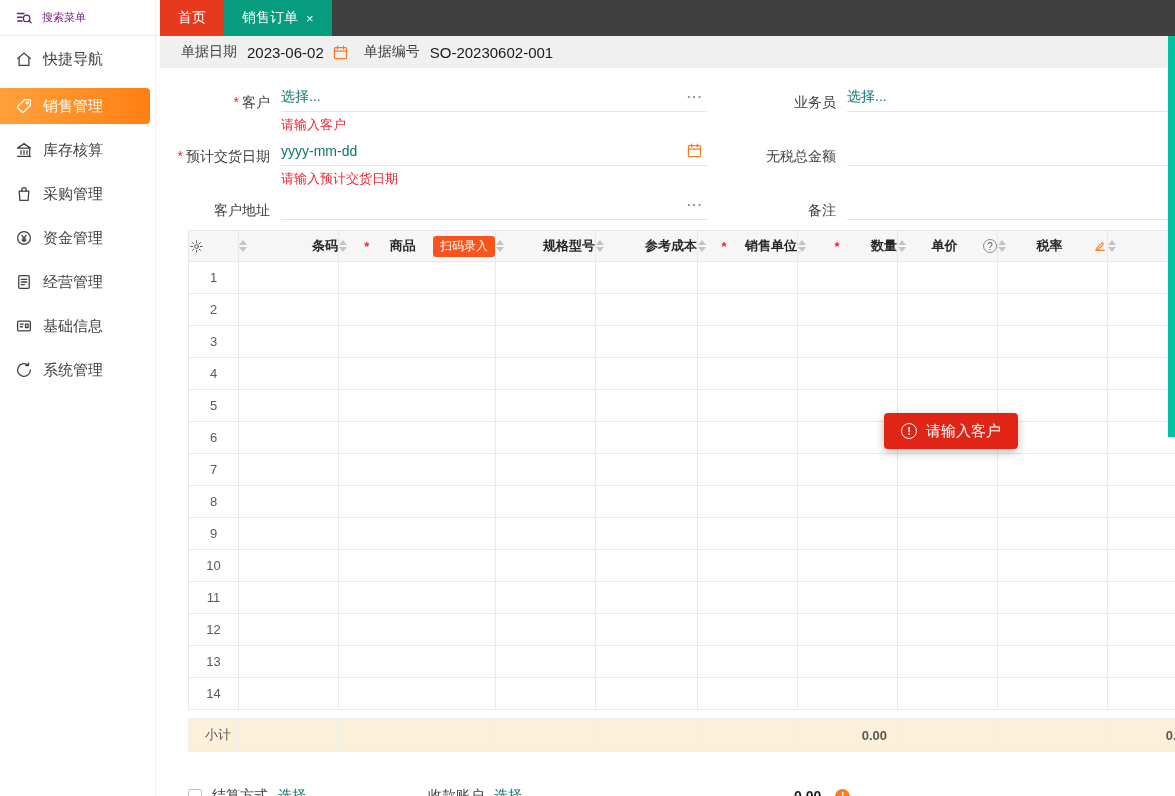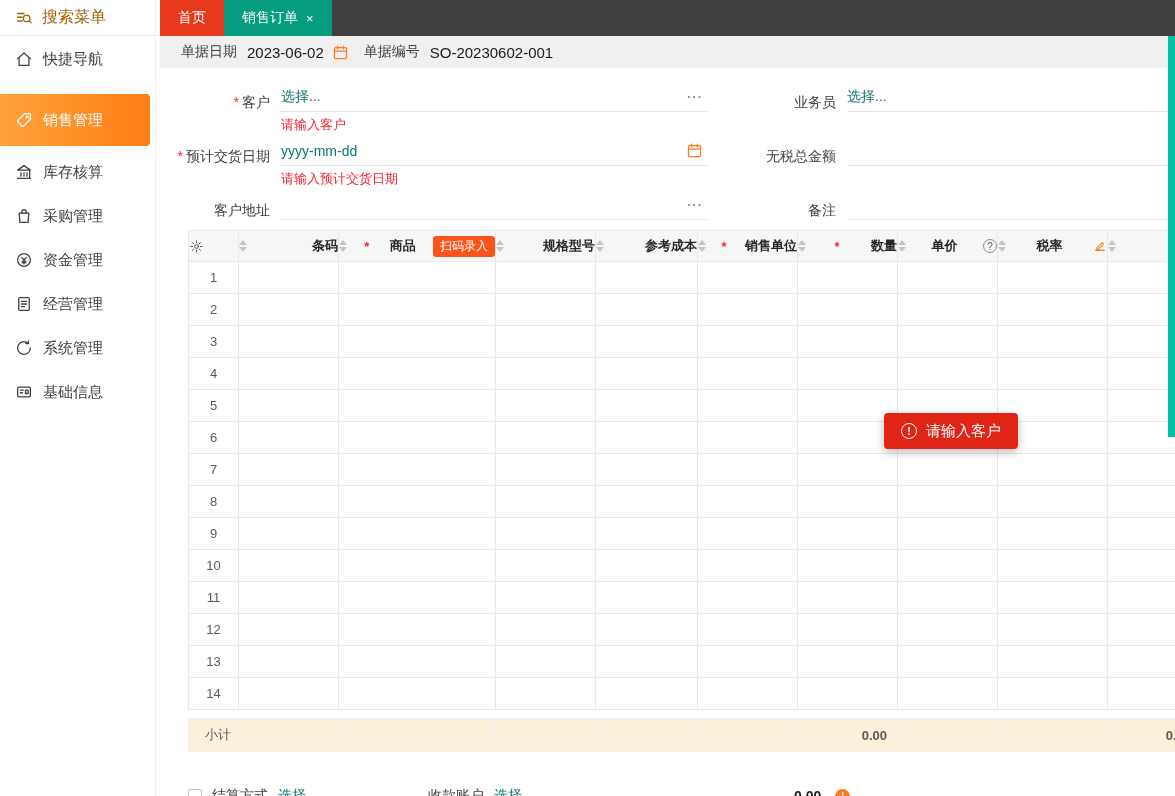--- a/index.html
+++ b/index.html
@@ -4,25 +4,25 @@
 <style>
 *{box-sizing:border-box;margin:0;padding:0}
 html,body{width:1175px;height:796px;overflow:hidden;background:#fff;
   font-family:"Liberation Sans","DejaVu Sans",sans-serif;font-size:14px;color:#333}
 .app{position:relative;width:1175px;height:796px;display:flex}
 
 
 .sidebar{width:160px;flex-shrink:0;background:#fff;position:relative;z-index:2}
 .sidebar::after{content:"";position:absolute;right:4px;top:0;bottom:0;width:1px;background:#f0f0f0}
 .side-search{height:36px;display:flex;align-items:center;gap:9px;padding-left:15px;
-  font-size:16px;color:#a16207;border-bottom:1px solid #ececec;cursor:pointer}
+  font-size:11px;color:#701a75;border-bottom:1px solid #ececec;cursor:pointer}
 .nav{list-style:none;padding-top:1px}
 .nav li{height:44px;display:flex;align-items:center;gap:10px;padding-left:15px;
   font-size:15px;color:#404040;cursor:pointer}
-.nav li.active{height:52px;margin:13px 10px 4px 0;border-radius:0 4px 4px 0;
+.nav li.active{height:36px;margin:7px 10px 4px 0;border-radius:0 4px 4px 0;
   background:linear-gradient(90deg,#ffa13c,#ff7f14);color:#fff}
 .ico{width:18px;height:18px;display:inline-flex;flex-shrink:0}
 .ico svg{width:100%;height:100%;fill:none;stroke:currentColor;stroke-width:1.7;
   stroke-linecap:round;stroke-linejoin:round}
 
 
 .main{flex:1;display:flex;flex-direction:column;position:relative;min-width:0;background:#fff}
 .tabbar{height:36px;background:#404040;display:flex;flex-shrink:0}
 .tab{display:flex;align-items:center;gap:8px;padding:0 18px;color:#fff;font-size:14px;cursor:pointer}
 .tab.home{background:#e6391e}
@@ -167,33 +167,33 @@
             <svg viewBox="0 0 24 24">
               <rect x="5" y="3.5" width="14" height="17" rx="1.5"></rect>
               <path d="M8.5 8.5h7M8.5 12h7M8.5 15.5h4"></path>
             </svg>
           </span>
           <span>经营管理</span>
         </li>
         <li>
           <span class="ico">
             <svg viewBox="0 0 24 24">
-              <path d="M20.5 12a8.5 8.5 0 1 1-2.5-6M18 2.5V6h-3.5"></path>
-            </svg>
-          </span>
-          <span>系统管理</span>
-        </li>
-        <li>
-          <span class="ico">
-            <svg viewBox="0 0 24 24">
               <rect x="3.5" y="5.5" width="17" height="13" rx="1.5"></rect>
               <path d="M7 9.5h4M7 13h3M14 9.5h3.5V14H14z"></path>
             </svg>
           </span>
           <span>基础信息</span>
+        </li>
+        <li>
+          <span class="ico">
+            <svg viewBox="0 0 24 24">
+              <path d="M20.5 12a8.5 8.5 0 1 1-2.5-6M18 2.5V6h-3.5"></path>
+            </svg>
+          </span>
+          <span>系统管理</span>
         </li>
       </ul>
   </aside>
 
   <div class="main">
     <div class="tabbar" id="tabbar">
         <div class="tab home">
           <span>首页</span>
         </div>
         <div class="tab active">

